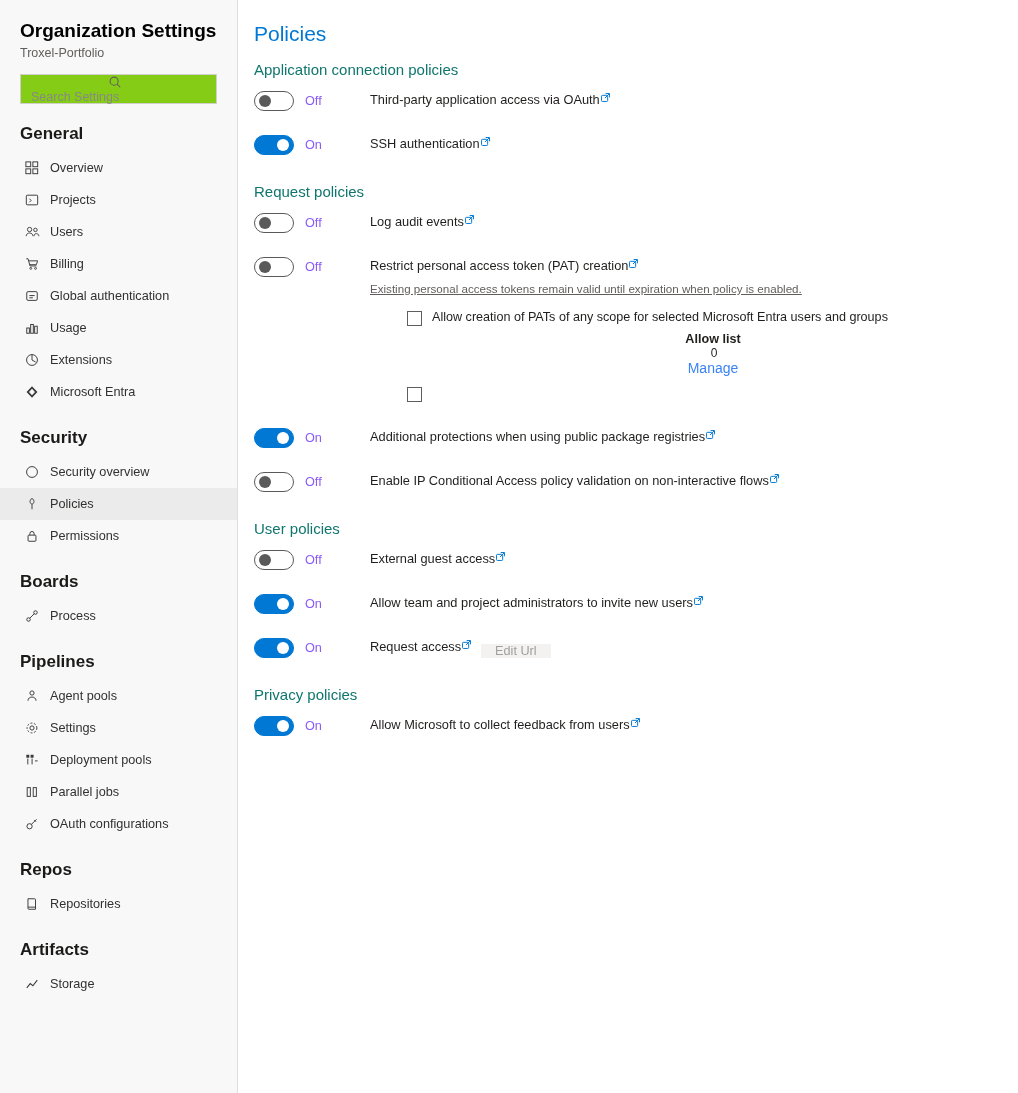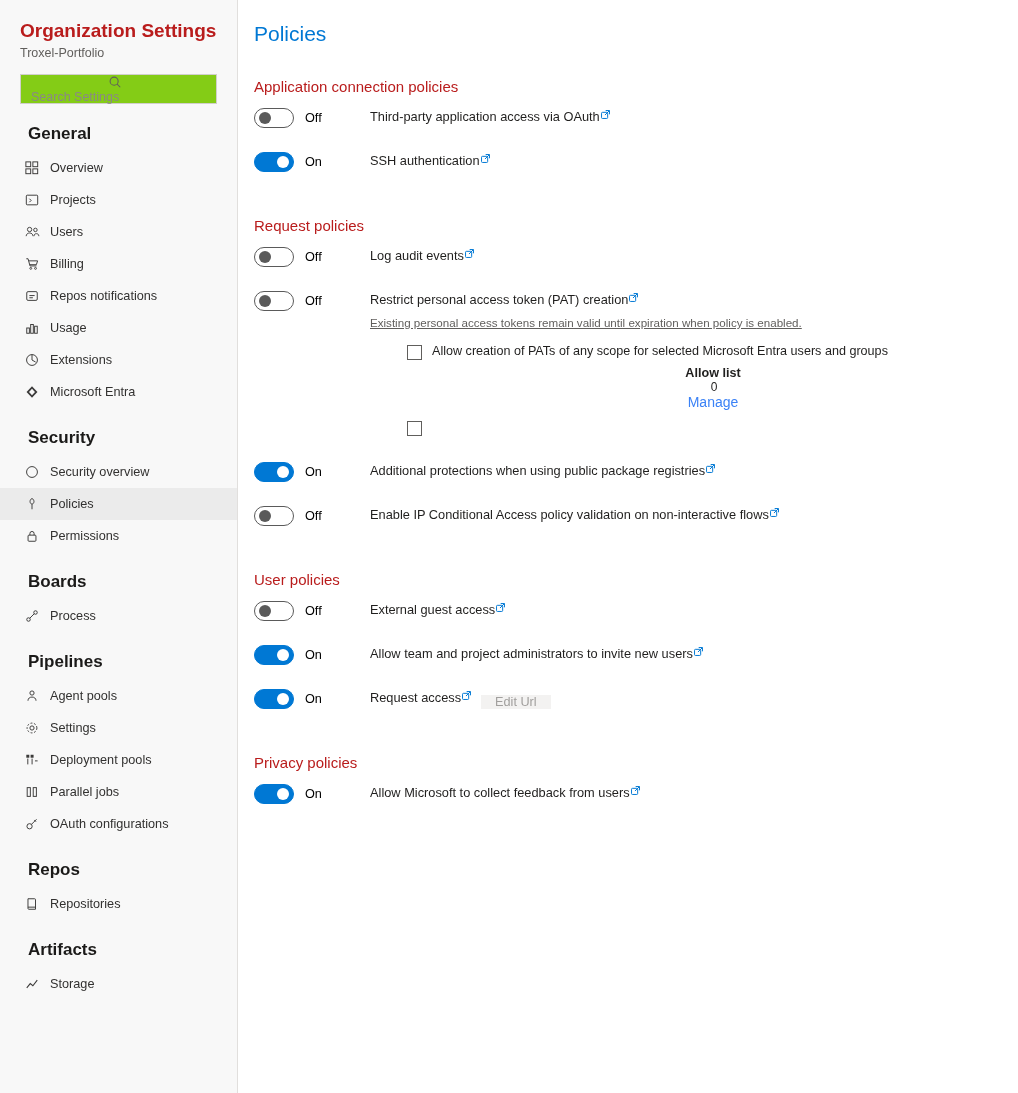--- a/index.html
+++ b/index.html
@@ -19,21 +19,21 @@
     height: 1093px;
     background: #f8f8f8;
     border-right: 1px solid #e1dfdd;
     padding-top: 18px;
     overflow: hidden;
     position: relative;
   }
   .org-title {
     font-size: 19px;
     font-weight: bold;
-    color: #b91c1c;
+    color: #000000;
     padding: 0 20px;
     line-height: 26px;
   }
   .org-sub {
     font-size: 12.5px;
     color: #605e5c;
     padding: 2px 20px 0 20px;
   }
   .search-wrap {
     margin: 14px 20px 0 20px;
@@ -50,21 +50,21 @@
     border: none; outline: none; background: transparent;
     font-size: 12.5px; font-family: "Liberation Sans", sans-serif;
     color: #605e5c; width: 100%;
   }
   .search-input::placeholder { color: #8a8886; }
 
   .nav-group-title {
     font-size: 17px;
     font-weight: bold;
     color: #1b1a19;
-    padding: 20px 20px 8px 28px;
+    padding: 20px 20px 8px 20px;
   }
   .nav-item {
     display: flex;
     align-items: center;
     height: 32px;
     padding-left: 24px;
     font-size: 12.7px;
     color: #323130;
     cursor: default;
   }
@@ -83,22 +83,22 @@
   }
   .page-title {
     font-size: 21px;
     color: #0078d4;
     font-weight: normal;
     margin: 4px 0 0 0;
     padding-left: 0;
   }
   .section-title {
     font-size: 15px;
-    color: #b91c1c;
-    margin-top: 32px;
+    color: #0f766e;
+    margin-top: 15px;
     margin-bottom: 2px;
   }
   .policy-row {
     display: flex;
     align-items: flex-start;
     padding: 9px 0 9px 0;
     min-height: 44px;
   }
   .toggle-col {
     width: 116px;
@@ -119,21 +119,21 @@
   .toggle .knob {
     position: absolute;
     width: 12px; height: 12px;
     border-radius: 50%;
     top: 3px;
   }
   .toggle.off .knob { background: #5a5a5a; left: 4px; }
   .toggle.on .knob  { background: #ffffff; left: 22px; top: 3px; }
   .toggle-state {
     font-size: 12.7px;
-    color: #000000;
+    color: #8b5cf6;
     margin-left: 11px;
     line-height: 20px;
   }
   .policy-body { flex: 1; padding-top: 1px; }
   .policy-label {
     font-size: 12.8px;
     color: #201f1e;
     line-height: 18px;
   }
   .link-icon {
@@ -262,21 +262,21 @@
           </span>
           <span class="lbl">Billing</span>
         </div>
         <div class="nav-item">
           <span class="ico">
             <svg width="14" height="14" viewBox="0 0 16 16">
               <rect x="2" y="3" width="12" height="10" rx="1.5" fill="none" stroke="#3b3a39" stroke-width="1.1"></rect>
               <path d="M5 7.5h6M5 10h4" stroke="#3b3a39" stroke-width="1.1"></path>
             </svg>
           </span>
-          <span class="lbl">Repos notifications</span>
+          <span class="lbl">Global authentication</span>
         </div>
         <div class="nav-item">
           <span class="ico">
             <svg width="14" height="14" viewBox="0 0 16 16">
               <rect x="2" y="8" width="3" height="6" fill="none" stroke="#3b3a39" stroke-width="1.1"></rect>
               <rect x="6.5" y="4" width="3" height="10" fill="none" stroke="#3b3a39" stroke-width="1.1"></rect>
               <rect x="11" y="6" width="3" height="8" fill="none" stroke="#3b3a39" stroke-width="1.1"></rect>
             </svg>
           </span>
           <span class="lbl">Usage</span>

